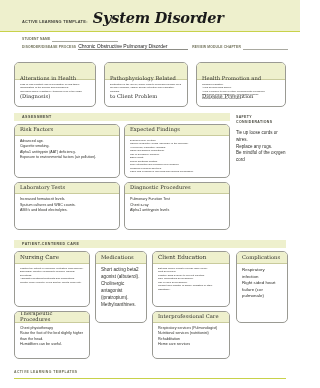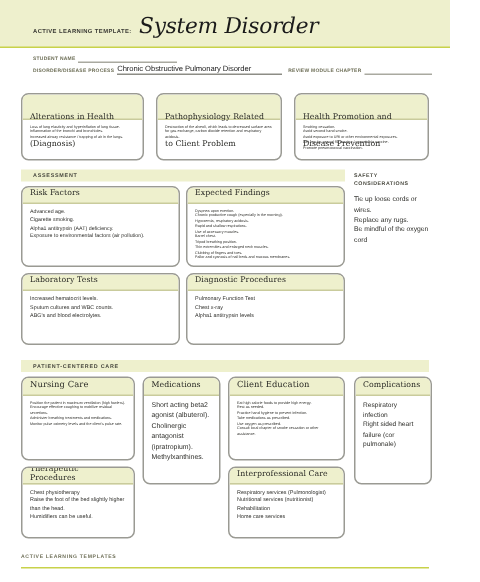--- a/index.html
+++ b/index.html
@@ -17,21 +17,21 @@
   }
   .header-inner{
     position:absolute;left:22px;bottom:5px;display:flex;align-items:baseline;gap:5px;
   }
   .alt-label{
     font-size:3.9px;letter-spacing:.28px;font-weight:700;color:#3b3b35;
     text-transform:uppercase;
   }
   .alt-title{
     font-family:"DejaVu Serif",serif;font-style:italic;font-size:14.5px;
-    font-weight:400;color:#1a1a1a;letter-spacing:-.2px;text-align:center;
+    font-weight:700;color:#1a1a1a;letter-spacing:-.2px;text-align:center;
   }
 
   
   .info{position:absolute;left:22px;top:36px;width:262px;}
   .info-row{display:flex;align-items:flex-end;gap:2px;margin-bottom:2.4px;height:6px;}
   .info-lbl{
     font-size:3.3px;letter-spacing:.18px;color:#6d6e56;font-weight:700;
     text-transform:uppercase;white-space:nowrap;line-height:6px;
   }
   .rule{border-bottom:.5px solid #a9a9a0;flex:0 0 auto;height:5px;}

